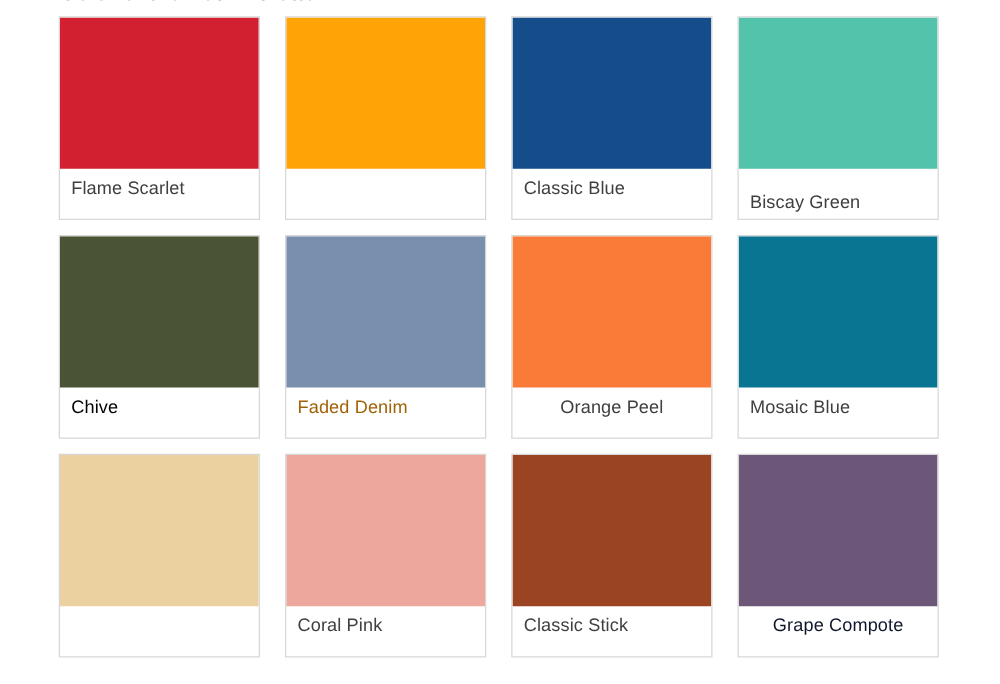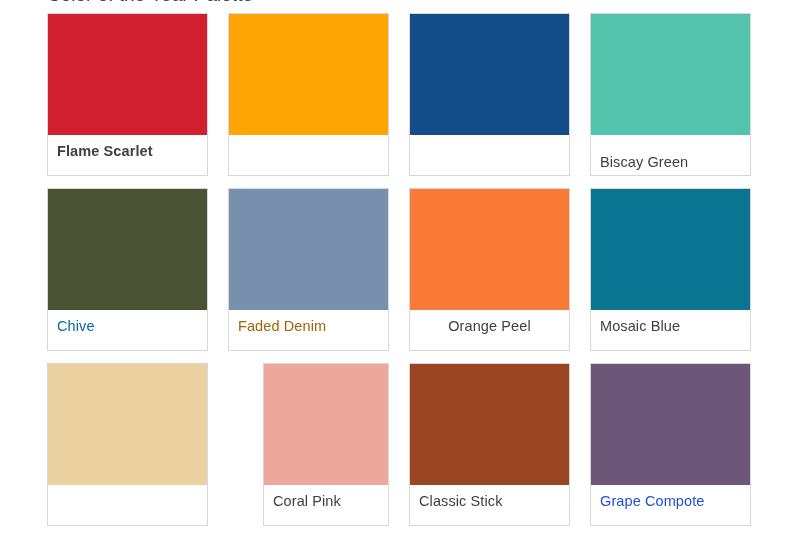--- a/index.html
+++ b/index.html
@@ -72,41 +72,42 @@
 </style>
 </head>
 <body>
 
 <div id="page" style="background: rgb(255, 255, 255);">
 
   <div class="page-title">Color of the Year Palette</div>
 
   <div class="swatch-grid">
 
-    <div class="swatch-card" style="border-color: rgb(215, 215, 215); font-weight: bold;">
+    <div class="swatch-card" style="border-color: rgb(215, 215, 215);">
       <div class="swatch-color" style="background-color: rgb(211, 32, 48);"></div>
       <div class="swatch-label" style="color: rgb(63, 63, 63);">Flame Scarlet</div>
     </div>
 
     <div class="swatch-card" style="border-color: rgb(215, 215, 215);">
       <div class="swatch-color" style="background-color: rgb(254, 164, 5);"></div>
     </div>
 
     <div class="swatch-card" style="border-color: rgb(215, 215, 215);">
       <div class="swatch-color" style="background-color: rgb(21, 76, 138);"></div>
+      <div class="swatch-label" style="color: rgb(63, 63, 63);">Classic Blue</div>
     </div>
 
     <div class="swatch-card" style="border-color: rgb(215, 215, 215); gap: 11px;">
       <div class="swatch-color" style="background-color: rgb(83, 196, 171);"></div>
       <div class="swatch-label" style="color: rgb(63, 63, 63);">Biscay Green</div>
     </div>
 
     <div class="swatch-card" style="border-color: rgb(215, 215, 215);">
       <div class="swatch-color" style="background-color: rgb(74, 83, 52);"></div>
-      <div class="swatch-label" style="color: #0369a1;">Chive</div>
+      <div class="swatch-label" style="color: #000000;">Chive</div>
     </div>
 
     <div class="swatch-card" style="border-color: rgb(215, 215, 215);">
       <div class="swatch-color" style="background-color: rgb(121, 143, 174);"></div>
       <div class="swatch-label" style="color: #a16207;">Faded Denim</div>
     </div>
 
     <div class="swatch-card" style="border-color: rgb(215, 215, 215);">
       <div class="swatch-color" style="background-color: rgb(250, 123, 56);"></div>
       <div class="swatch-label" style="color: rgb(63, 63, 63); text-align: center;">Orange Peel</div>
@@ -114,29 +115,29 @@
 
     <div class="swatch-card" style="border-color: rgb(215, 215, 215);">
       <div class="swatch-color" style="background-color: rgb(10, 117, 147);"></div>
       <div class="swatch-label" style="color: rgb(63, 63, 63);">Mosaic Blue</div>
     </div>
 
     <div class="swatch-card" style="border-color: rgb(215, 215, 215);">
       <div class="swatch-color" style="background-color: rgb(235, 209, 160);"></div>
     </div>
 
-    <div class="swatch-card" style="border-color: rgb(215, 215, 215); margin-left: 35px;">
+    <div class="swatch-card" style="border-color: rgb(215, 215, 215);">
       <div class="swatch-color" style="background-color: rgb(237, 167, 157);"></div>
       <div class="swatch-label" style="color: rgb(63, 63, 63);">Coral Pink</div>
     </div>
 
     <div class="swatch-card" style="border-color: rgb(215, 215, 215);">
       <div class="swatch-color" style="background-color: rgb(155, 68, 34);"></div>
       <div class="swatch-label" style="color: rgb(63, 63, 63);">Classic Stick</div>
     </div>
 
     <div class="swatch-card" style="border-color: rgb(215, 215, 215);">
       <div class="swatch-color" style="background-color: rgb(108, 87, 120);"></div>
-      <div class="swatch-label" style="color: #1d4ed8;">Grape Compote</div>
+      <div class="swatch-label" style="color: #0f172a; text-align: center;">Grape Compote</div>
     </div>
 
   </div>
 </div>
 
 </body></html>

